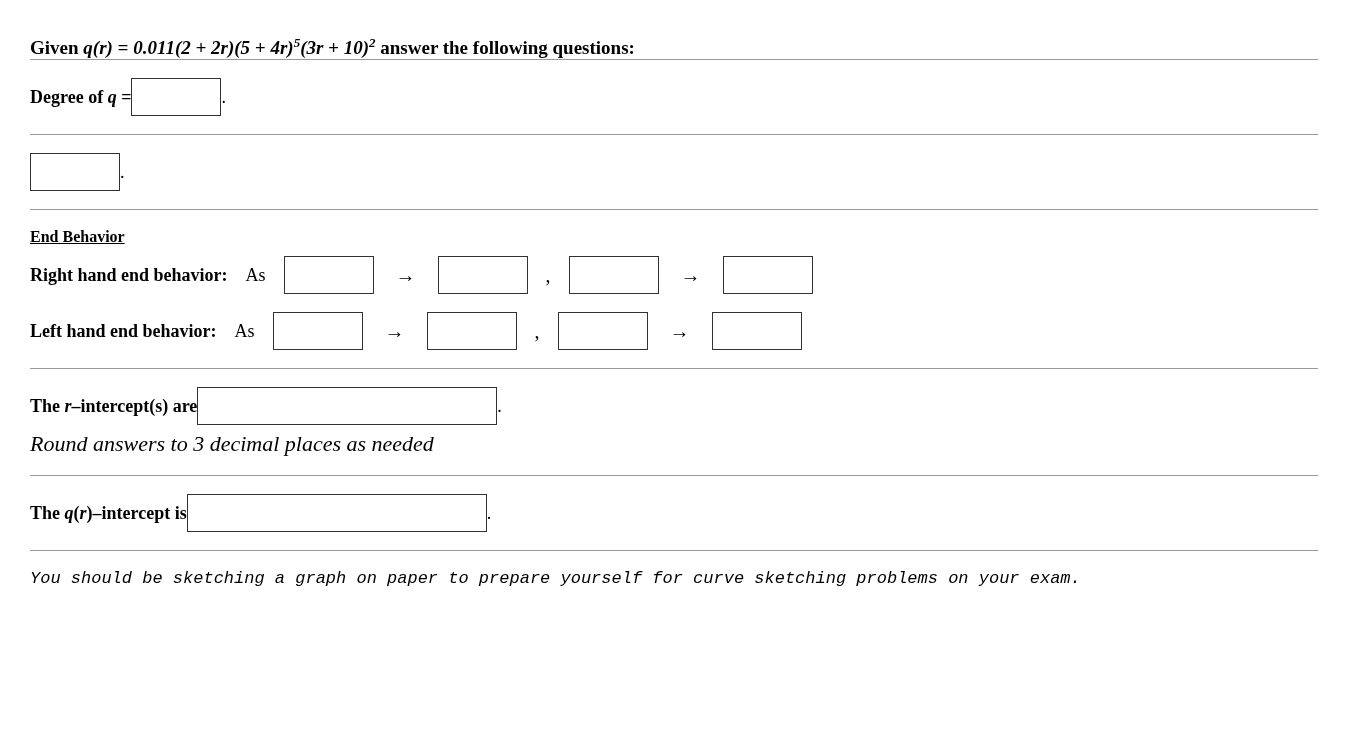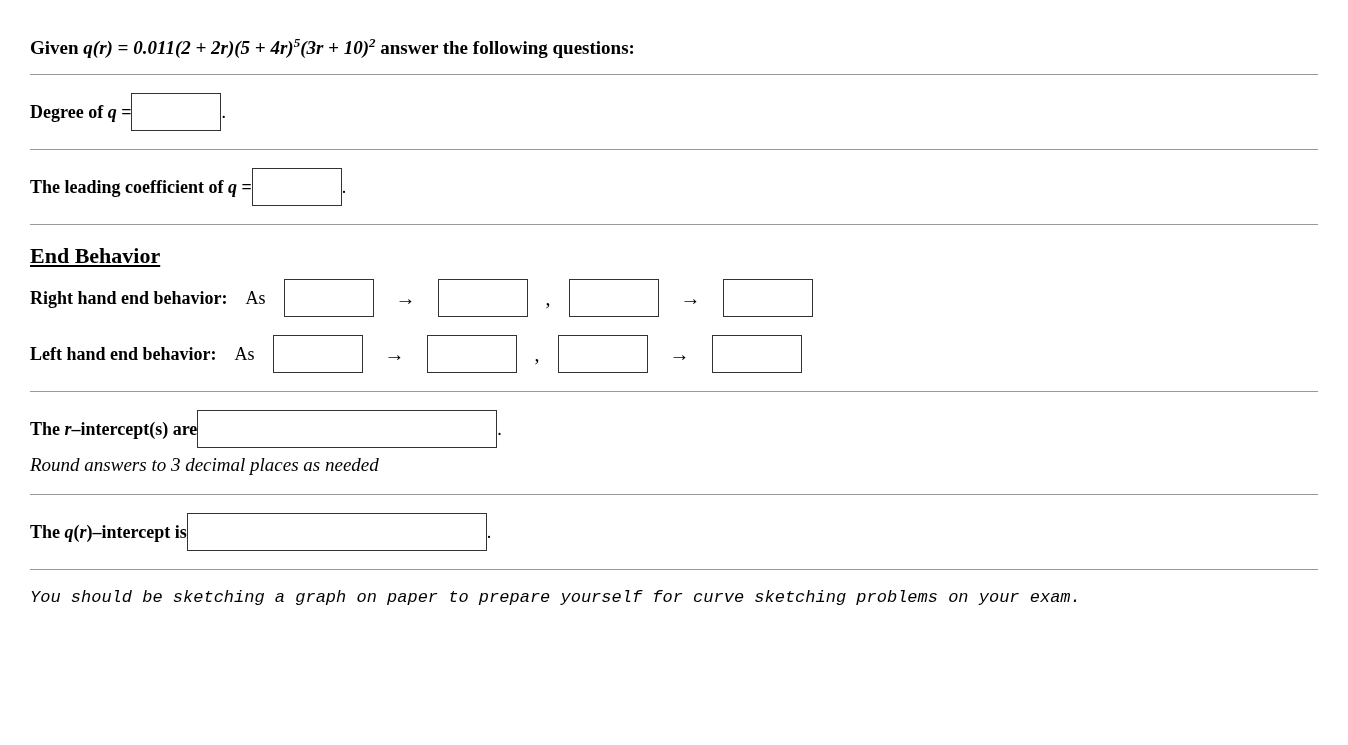--- a/index.html
+++ b/index.html
@@ -12,21 +12,21 @@
       font-family: 'Times New Roman', Times, serif;
       background: #ffffff;
       color: #000000;
       width: 1348px;
       min-height: 745px;
       padding: 20px 30px;
       font-size: 18px;
     }
 
     .question-header {
-      padding: 15px 0 15px 0;
+      padding: 15px 0 0 0;
       font-weight: bold;
       font-size: 19px;
       border-bottom: 1.5px solid #999;
     }
 
     .section {
       border-bottom: 1.5px solid #999;
       padding: 18px 0 18px 0;
     }
 
@@ -64,21 +64,21 @@
     }
 
     .comma {
       font-size: 20px;
     }
 
     .end-behavior-title {
       font-weight: bold;
       text-decoration: underline;
       margin-bottom: 10px;
-      font-size: 22px;
+      font-size: 16px;
     }
 
     .end-behavior-section {
       border-bottom: 1.5px solid #999;
       padding: 18px 0 18px 0;
     }
 
     .end-behavior-row {
       display: flex;
       align-items: center;
@@ -86,21 +86,21 @@
       flex-wrap: wrap;
       margin-bottom: 18px;
     }
 
     .end-behavior-row:last-child {
       margin-bottom: 0;
     }
 
     .italic-note {
       font-style: italic;
-      font-size: 19px;
+      font-size: 22px;
       margin-top: 6px;
       font-weight: normal;
     }
 
     .footer-note {
       font-style: italic;
       font-size: 17px;
       padding: 18px 0 0 0;
       font-family: Liberation Mono, monospace;
     }
@@ -124,21 +124,20 @@
 <div class="section">
   <div class="section-row">
     <span class="label-bold">Degree of <em>q</em> =</span>
     <div class="input-box"></div>
     <span>.</span>
   </div>
 </div>
 
 <div class="section">
   <div class="section-row">
-    <span class="label-bold">The leading coefficient of <em>q</em> =</span>
     <div class="input-box"></div>
     <span>.</span>
   </div>
 </div>
 
 <div class="end-behavior-section">
   <div class="end-behavior-title">End Behavior</div>
 
   <div class="end-behavior-row">
     <span class="label-bold">Right hand end behavior:</span>

